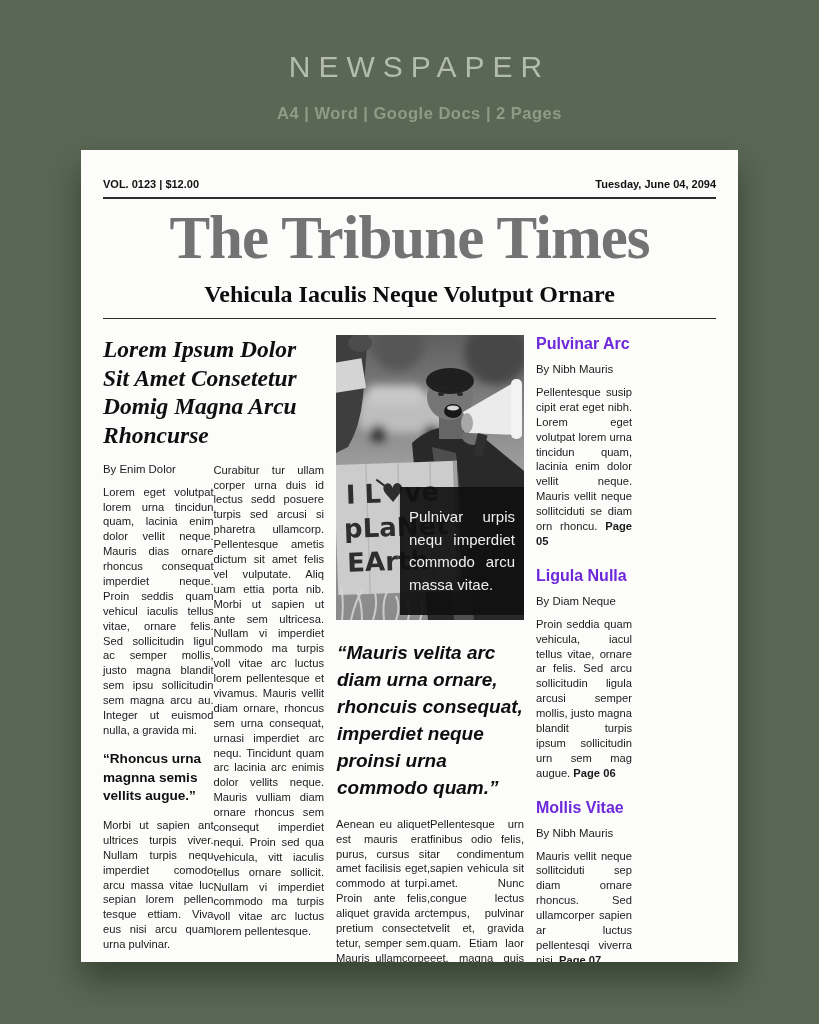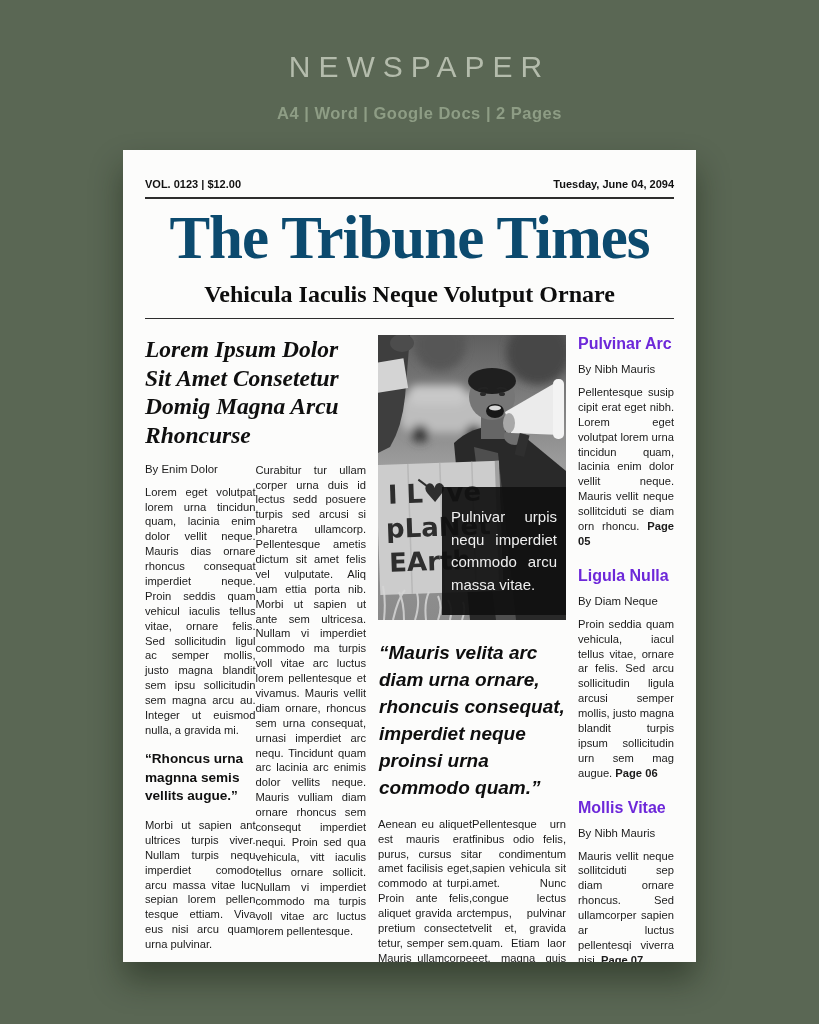--- a/index.html
+++ b/index.html
@@ -15,36 +15,36 @@
   .banner-title{
     font-size:30px; letter-spacing:8px; color:#b4bcac; font-weight:normal;
   }
   .banner-subtitle{
     margin-top:20px; font-size:16.5px; letter-spacing:.5px;
     color:#8e9d85; font-weight:bold;
   }
   
   .page{
     position:relative;
-    width:573px; height:812px;
+    width:657px; height:812px;
     margin:27px auto 0;
     background:#fcfcfb;
     padding:28px 22px 16px;
     box-shadow:0 18px 30px rgba(15,25,10,.45);
     overflow:hidden;
     color:#1b1b1b;
   }
   .masthead{ display:flex; justify-content:space-between; align-items:flex-end;
     font-size:11px; font-weight:bold; color:#111; }
   .rule{ border:none; border-top:2px solid #2d2d2d; margin-top:7px; }
   .rule.thin{ border-top-width:1.6px; }
   .np-title{
     font-family:"Liberation Serif", serif; font-weight:bold;
     font-size:61px; text-align:center; margin-top:4px; letter-spacing:-1px;
-    white-space:nowrap; color:#0c4a6e;
+    white-space:nowrap; color:#737373;
   }
   .np-subtitle{
     font-family:"Liberation Serif", serif; font-weight:bold;
     font-size:24px; text-align:center; margin-top:8px; margin-bottom:10px;
     color:#0d0d0d;
   }
   
   .content{ display:grid; grid-template-columns:221px 188px 96px; column-gap:12px;
     margin-top:16px; }
   .lead-headline{

